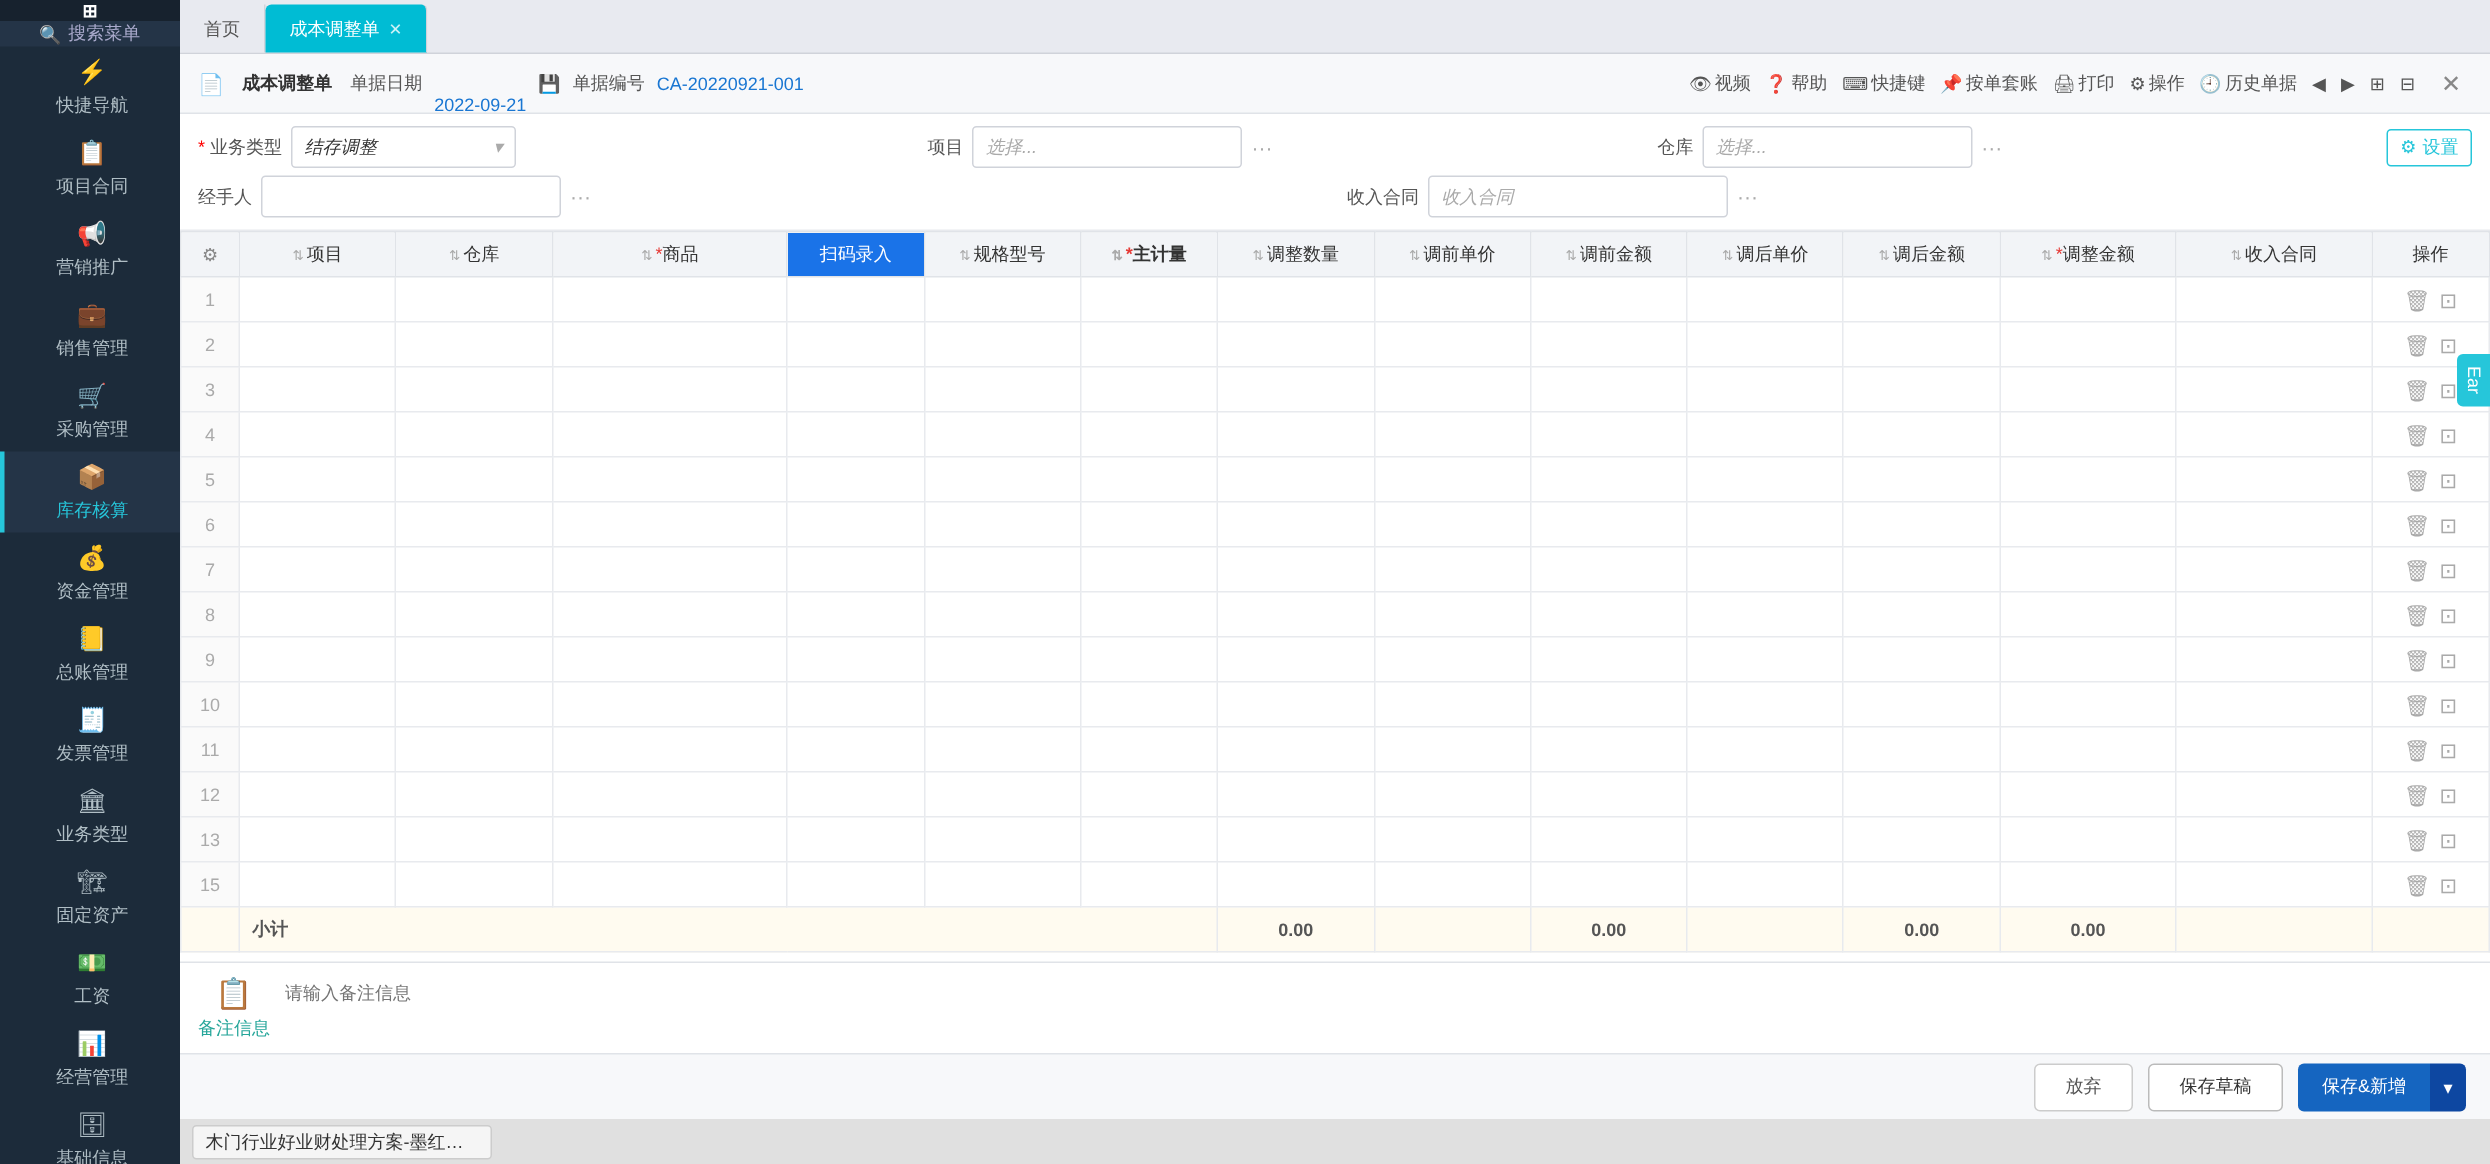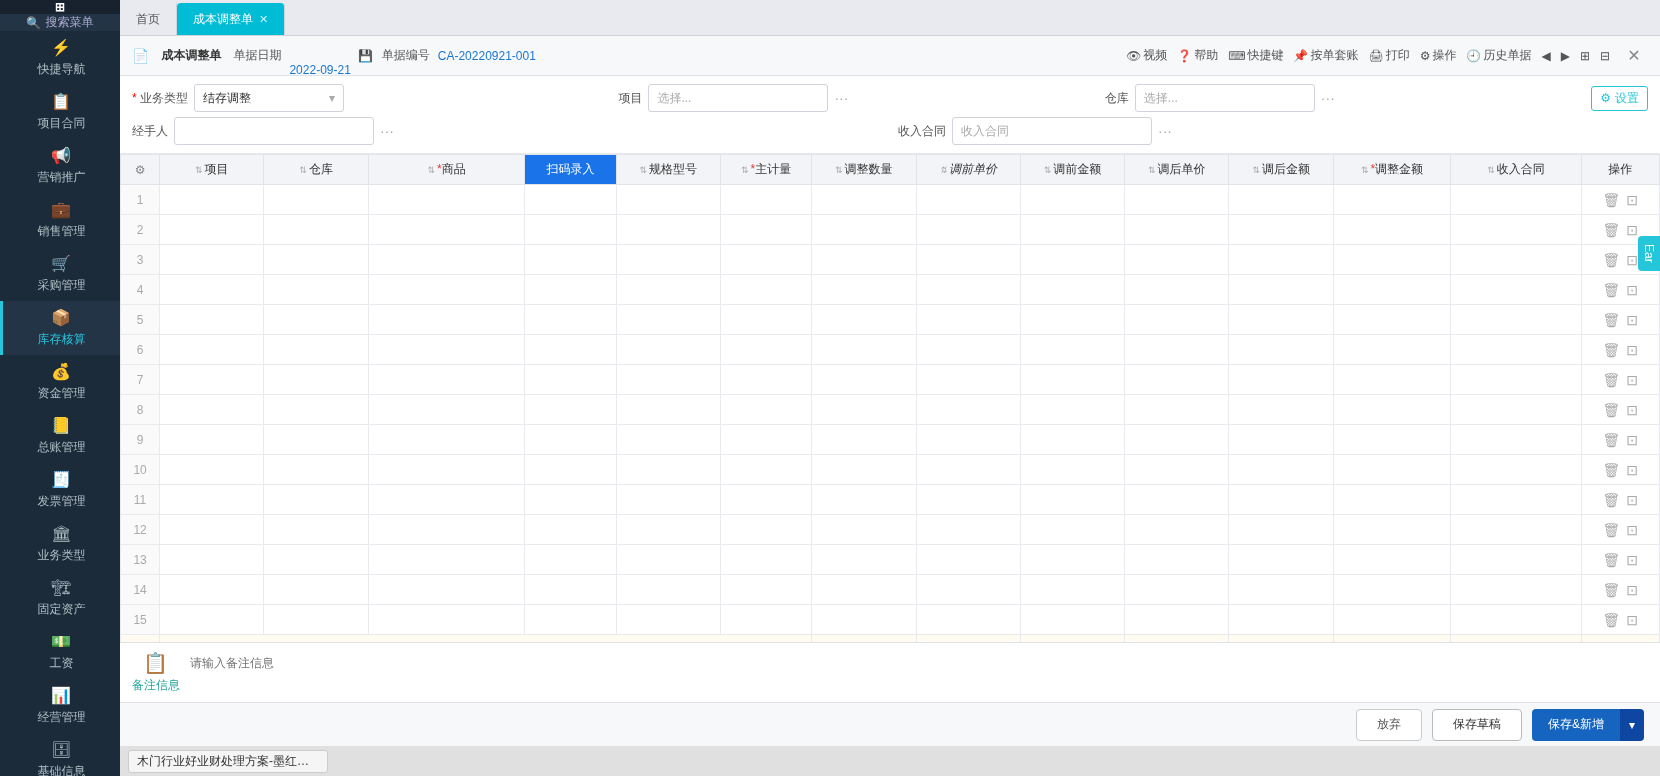--- a/index.html
+++ b/index.html
@@ -170,20 +170,21 @@
       border-radius: 3px;
       height: 28px;
       padding: 0 8px;
       display: flex;
       align-items: center;
       background: #fff;
       color: #333;
       min-width: 120px;
       cursor: pointer;
       gap: 4px;
+      font-style: italic;
     }
     .field-value.with-arrow::after {
       content: '▾';
       color: #aaa;
       margin-left: auto;
     }
     .field-dots { color: #aaa; font-size: 14px; }
     .settings-btn {
       border: 1px solid #26c6da;
       border-radius: 3px;
@@ -545,23 +546,23 @@
     <div class="table-area">
       <table class="data-table">
         <thead>
           <tr>
             <th style="width:30px;"><span class="th-gear">⚙</span></th>
             <th style="width:80px;"><span class="col-sort">⇅</span>项目</th>
             <th style="width:80px;"><span class="col-sort">⇅</span>仓库</th>
             <th style="width:120px;"><span class="col-sort">⇅</span><span class="col-required">*</span>商品</th>
             <th style="width:70px;background:#1a73e8;color:#fff;">扫码录入</th>
             <th style="width:80px;"><span class="col-sort">⇅</span>规格型号</th>
-            <th style="width:70px;"><span class="col-sort">⇅</span><span class="col-required">*</span>主计量</th>
+            <th style="width:70px;font-weight:bold;"><span class="col-sort">⇅</span><span class="col-required">*</span>主计量</th>
             <th style="width:80px;"><span class="col-sort">⇅</span>调整数量</th>
-            <th style="width:80px;font-style:italic;"><span class="col-sort">⇅</span>调前单价</th>
+            <th style="width:80px;"><span class="col-sort">⇅</span>调前单价</th>
             <th style="width:80px;"><span class="col-sort">⇅</span>调前金额</th>
             <th style="width:80px;"><span class="col-sort">⇅</span>调后单价</th>
             <th style="width:80px;"><span class="col-sort">⇅</span>调后金额</th>
             <th style="width:90px;"><span class="col-sort">⇅</span><span class="col-required">*</span>调整金额</th>
             <th style="width:100px;"><span class="col-sort">⇅</span>收入合同</th>
             <th style="width:60px;">操作</th>
           </tr>
         </thead>
         <tbody id="table-body">
         <tr>
@@ -823,42 +824,20 @@
       <td></td>
       <td>
         <div class="action-icons">
           <span class="action-icon" title="删除">🗑</span>
           <span class="action-icon" title="复制">⊡</span>
         </div>
       </td>
     </tr>
             <tr>
       <td class="row-num">13</td>
-      <td></td>
-      <td></td>
-      <td></td>
-      <td></td>
-      <td></td>
-      <td></td>
-      <td></td>
-      <td></td>
-      <td></td>
-      <td></td>
-      <td></td>
-      <td></td>
-      <td></td>
-      <td>
-        <div class="action-icons">
-          <span class="action-icon" title="删除">🗑</span>
-          <span class="action-icon" title="复制">⊡</span>
-        </div>
-      </td>
-    </tr>
-            <tr>
-      <td class="row-num">14</td>
       <td></td>
       <td></td>
       <td></td>
       <td></td>
       <td></td>
       <td></td>
       <td></td>
       <td></td>
       <td></td>
       <td></td>

